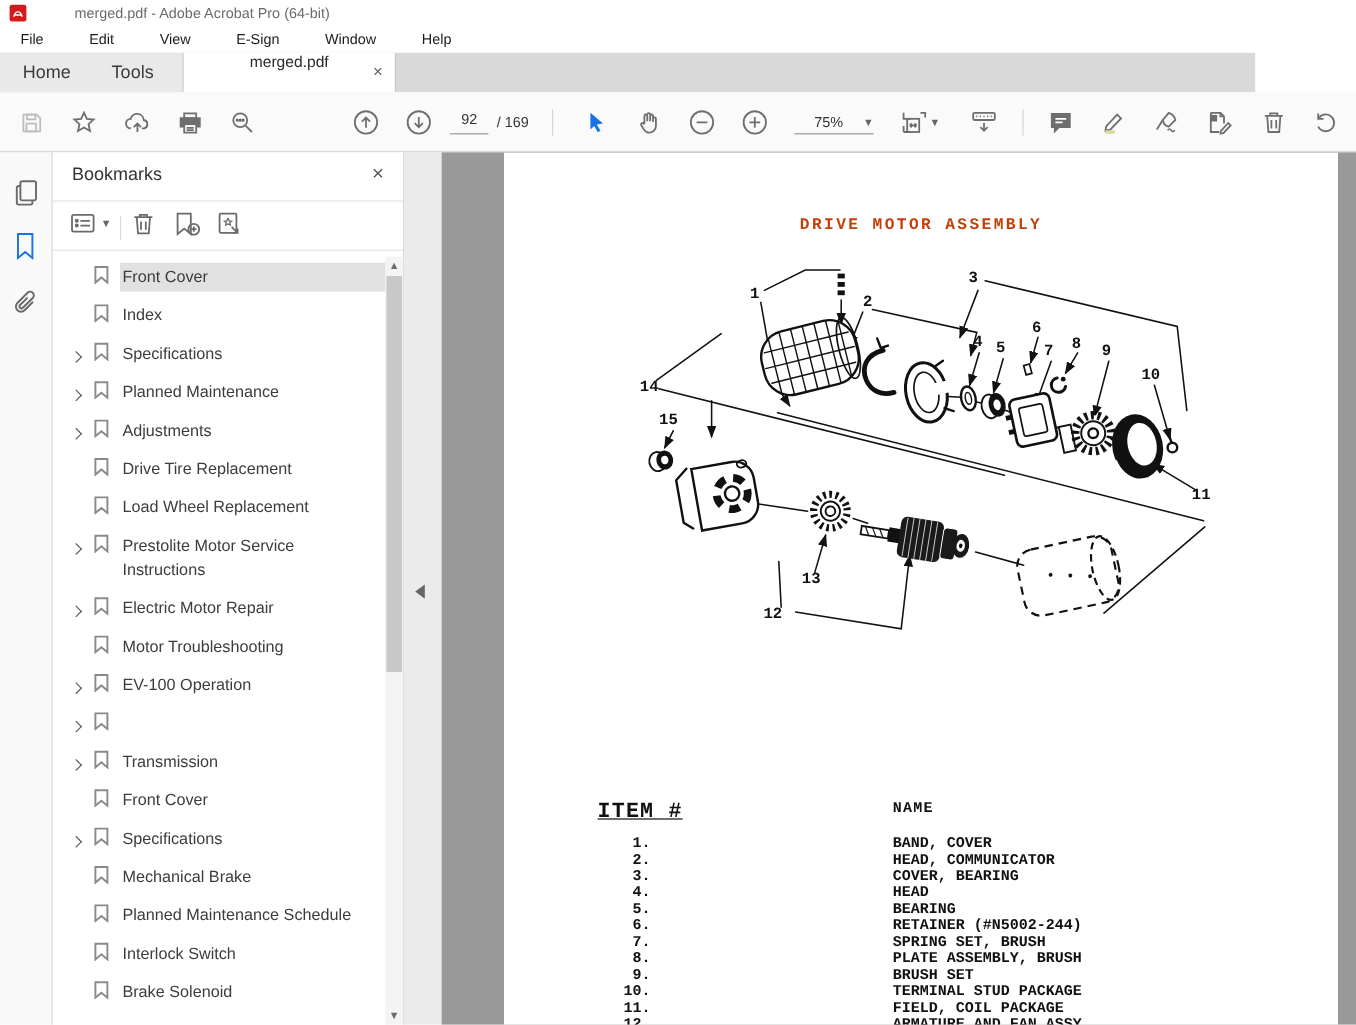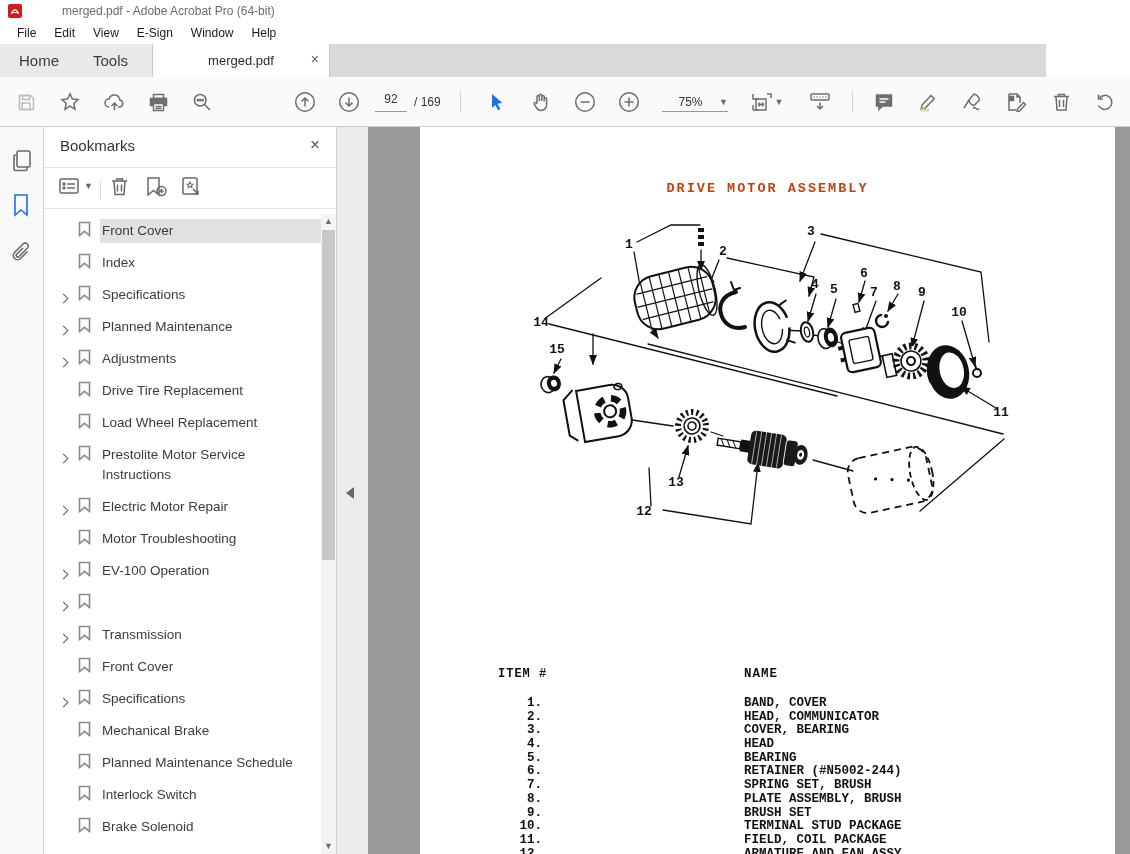--- a/index.html
+++ b/index.html
@@ -10,31 +10,31 @@
 
   
   #titlebar { left:0; top:0; width:1130px; height:22px; background:#fff;
     display:flex; align-items:center; padding-left:8px;gap:32px; }
   #acro-badge { width:14px; height:14px; border-radius:2px; display:flex;
     align-items:center; justify-content:center; margin-right:8px; }
   #title-text { font-size:12px; color:#6b6b6b; }
 
   
   #menubar { left:0; top:22px; width:1130px; height:22px; background:#fff;
-    display:flex; align-items:center; padding-left:8px; }
+    display:flex; align-items:center; padding-left:8px;gap:20px; }
   .menu-item { font-size:12px; color:#1a1a1a; padding:3px 9px; cursor:default; }
 
   
   #tabbar { left:0; top:44px; width:1046px; height:33px; background:#d9d9d9; }
   #tab-left { position:absolute; left:0; top:0; width:152px; height:33px;
     background:#e9e9e9; display:flex; align-items:center; }
   .app-tab { font-size:15px; color:#3b3b3b; padding:6px 15px; margin-left:4px; }
   #tab-doc { position:absolute; left:152px; top:0; width:178px; height:33px;
     background:#fff; border-left:1px solid #c9c9c9; border-right:1px solid #c9c9c9;
-    display:flex; align-items:center; justify-content:center; }
+    display:flex; align-items:flex-start; justify-content:center; }
   #tab-doc-label { font-size:13px; color:#2b2b2b; }
   #tab-doc-close { position:absolute; right:10px; top:7px; font-size:14px;
     color:#5f5f5f; line-height:16px; }
 
   
   #toolbar { left:0; top:77px; width:1130px; height:50px; background:#fafafa;
     border-bottom:1px solid #cfcfcf; }
   .tbtn { position:absolute; top:11px; width:28px; height:28px; display:flex;
     align-items:center; justify-content:center; color:#6e6e6e; }
   .tbtn svg { stroke:#6e6e6e; fill:none; stroke-width:1.5; }
@@ -106,21 +106,21 @@
     letter-spacing:2px; color:#c2410c; }
   #diagram { position:absolute; left:0; top:93px; }
   #diagram .callout { font-family:"Liberation Mono", monospace; font-weight:bold;
     font-size:13px; fill:#111; text-anchor:middle; }
   #diagram path, #diagram line, #diagram polyline { stroke-linecap:round; }
 
   
   #parts { position:absolute; left:0; top:540px; width:695px;
     font-family:"Liberation Mono", monospace; font-weight:bold; color:#111; }
   #parts-head { position:relative; height:28px; }
-  #col-item { position:absolute; left:78px; top:0; font-size:12px; letter-spacing:1px; }
+  #col-item { position:absolute; left:78px; top:0; font-size:18px; letter-spacing:1px;text-decoration:underline; }
   #col-name { position:absolute; left:324px; top:0; font-size:12.5px; letter-spacing:1px; }
   #parts-rows { position:relative; top:2px; }
   .part-row { height:13.7px; line-height:13.7px; font-size:12.5px; position:relative; }
   .part-num { position:absolute; left:78px; width:44px; text-align:right; }
   .part-name { position:absolute; left:324px; }
 </style>
 </head>
 <body>
 
 <div id="app">

